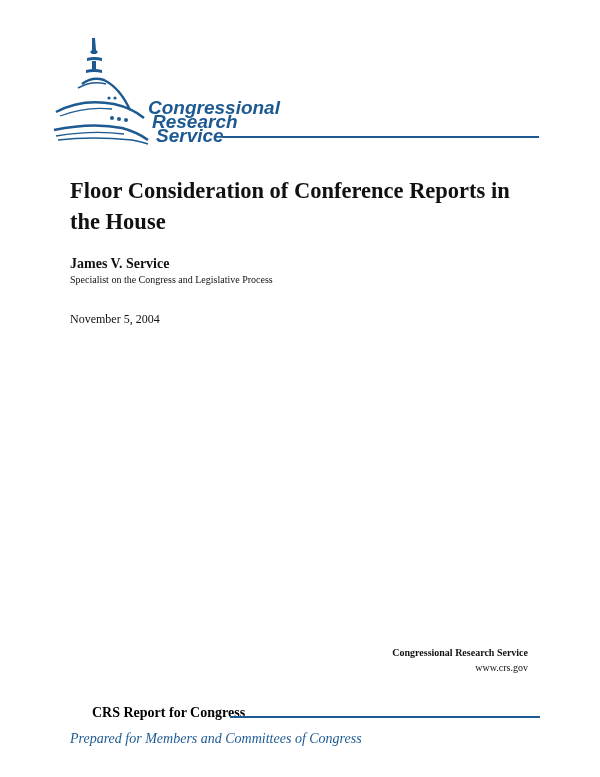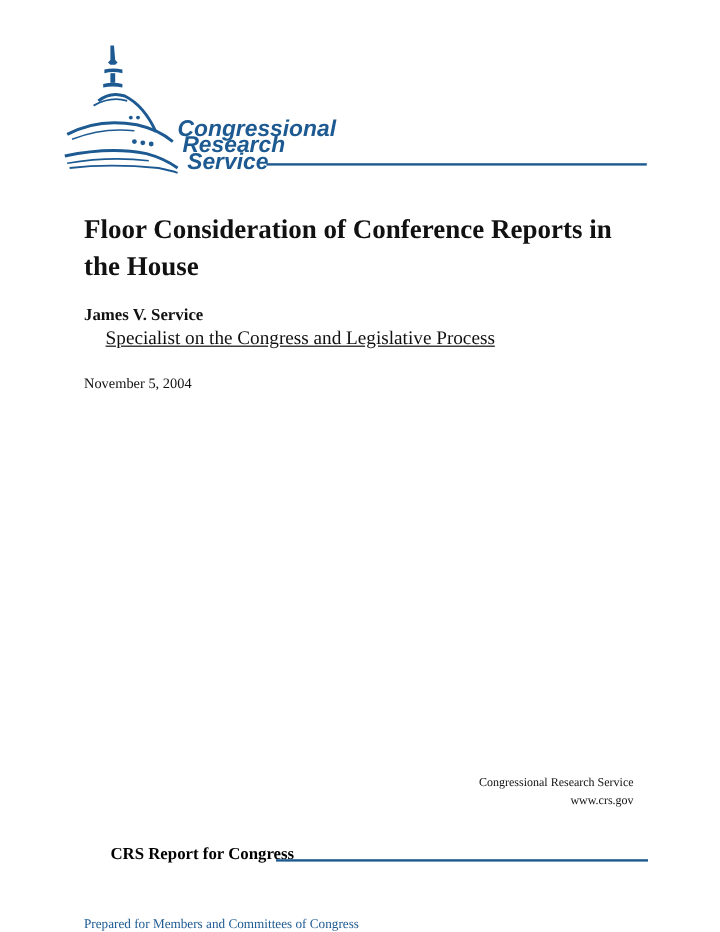--- a/index.html
+++ b/index.html
@@ -56,62 +56,62 @@
     }
     .author-name {
       position: absolute;
       left: 70px;
       top: 256px;
       font-size: 14px;
       font-weight: bold;
     }
     .author-role {
       position: absolute;
-      left: 88px;
+      left: 70px;
       top: 274px;
-      font-size: 16px;
-      text-decoration: underline;
+      font-size: 10px;
     }
     .date {
       position: absolute;
       left: 70px;
       top: 312px;
       font-size: 12px;
     }
     .info {
       position: absolute;
       right: 72px;
       top: 645px;
       text-align: right;
       font-size: 10px;
       line-height: 15px;
     }
-    .info .org { font-weight: normal; margin-left: 20px; }
+    .info .org { font-weight: bold; margin-left: 20px; }
     .footer-title {
       position: absolute;
       left: 70px;
       top: 705px;
       font-size: 14px;
       font-weight: bold;
       color: #000000;
       margin-left: 22px;
     }
     .footer-rule {
       position: absolute;
       left: 230px;
       top: 716px;
       width: 310px;
       height: 2px;
       background: #1d5a92;
     }
     .footer-sub {
       position: absolute;
       left: 70px;
-      top: 764px;
-      font-size: 11px;
+      top: 731px;
+      font-size: 14px;
+      font-style: italic;
       color: #1d5a92;
     }
   </style>
 </head>
 <body>
 
 <div class="logo">
   <svg width="100" height="110" viewBox="0 0 100 110" xmlns="http://www.w3.org/2000/svg">
     <g fill="#1d5a92" stroke="#1d5a92">
 

